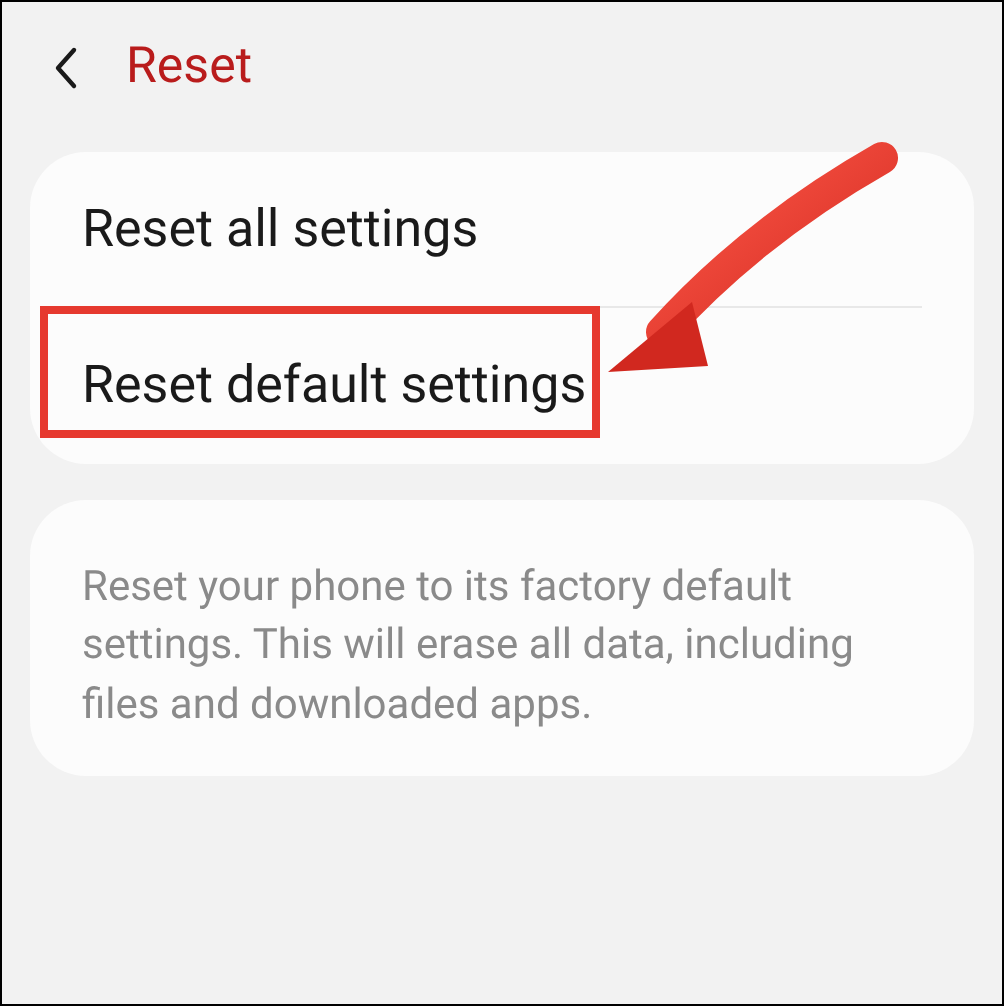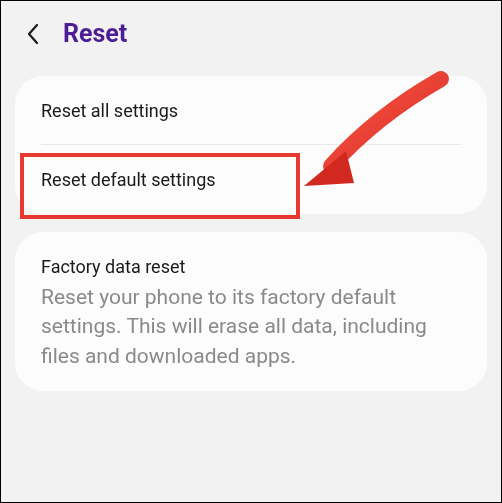--- a/index.html
+++ b/index.html
@@ -24,22 +24,22 @@
     .back-icon {
       width: 24px;
       height: 24px;
       display: flex;
       align-items: center;
       justify-content: center;
       cursor: pointer;
     }
     .header-title {
       font-size: 25px;
-      font-weight: 700;
-      color: #4c1d95;
+      font-weight: 400;
+      color: #b91c1c;
     }
     .card {
       background: #fcfcfc;
       border-radius: 28px;
       margin: 10px 14px;
       overflow: hidden;
     }
     .list-item {
       padding: 24px 26px;
       cursor: pointer;
@@ -48,21 +48,21 @@
     .list-item:not(:last-child)::after {
       content: '';
       position: absolute;
       bottom: 0;
       left: 26px;
       right: 26px;
       height: 1px;
       background: #e8e8e8;
     }
     .item-title {
-      font-size: 18px;
+      font-size: 26px;
       font-weight: 400;
       color: #1a1a1a;
     }
     .item-description {
       font-size: 21px;
       color: #8a8a8a;
       line-height: 1.4;
       margin-top: 6px;
     }
     .highlight-box {
@@ -99,21 +99,20 @@
   <div class="list-item">
     <div class="item-title">Reset all settings</div>
   </div>
   <div class="list-item">
     <div class="item-title">Reset default settings</div>
   </div>
 </div>
 
 <div class="card card2">
   <div class="list-item">
-    <div class="item-title">Factory data reset</div>
     <div class="item-description">Reset your phone to its factory default settings. This will erase all data, including files and downloaded apps.</div>
   </div>
 </div>
 
 <div class="highlight-box" style="left:19px; top:152px; width:280px; height:66px;"></div>
 
 <div class="arrow-annotation" style="left:285px; top:60px; width:170px; height:140px;">
   <svg width="170" height="140" viewBox="0 0 170 140">
     <defs>
       <linearGradient id="arrowGrad" x1="0%" y1="0%" x2="100%" y2="100%">

